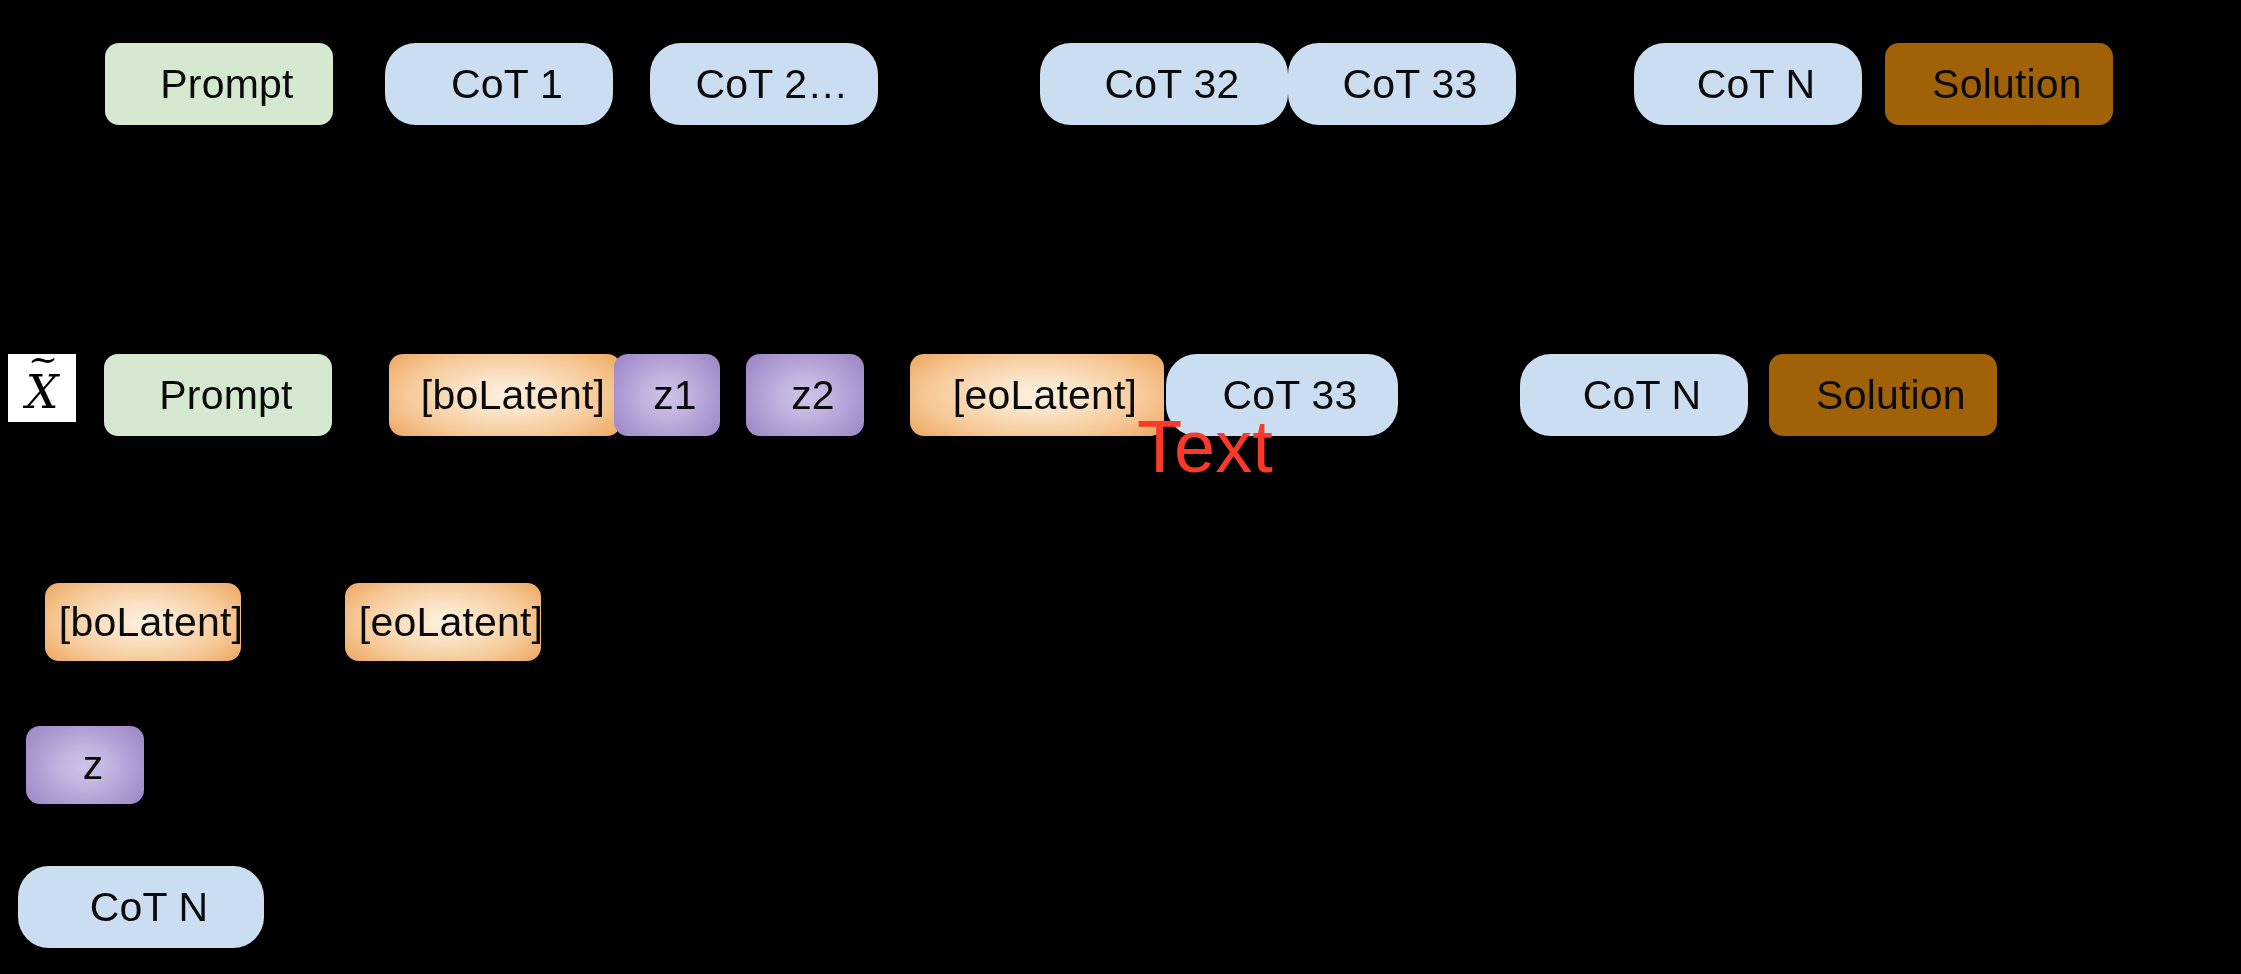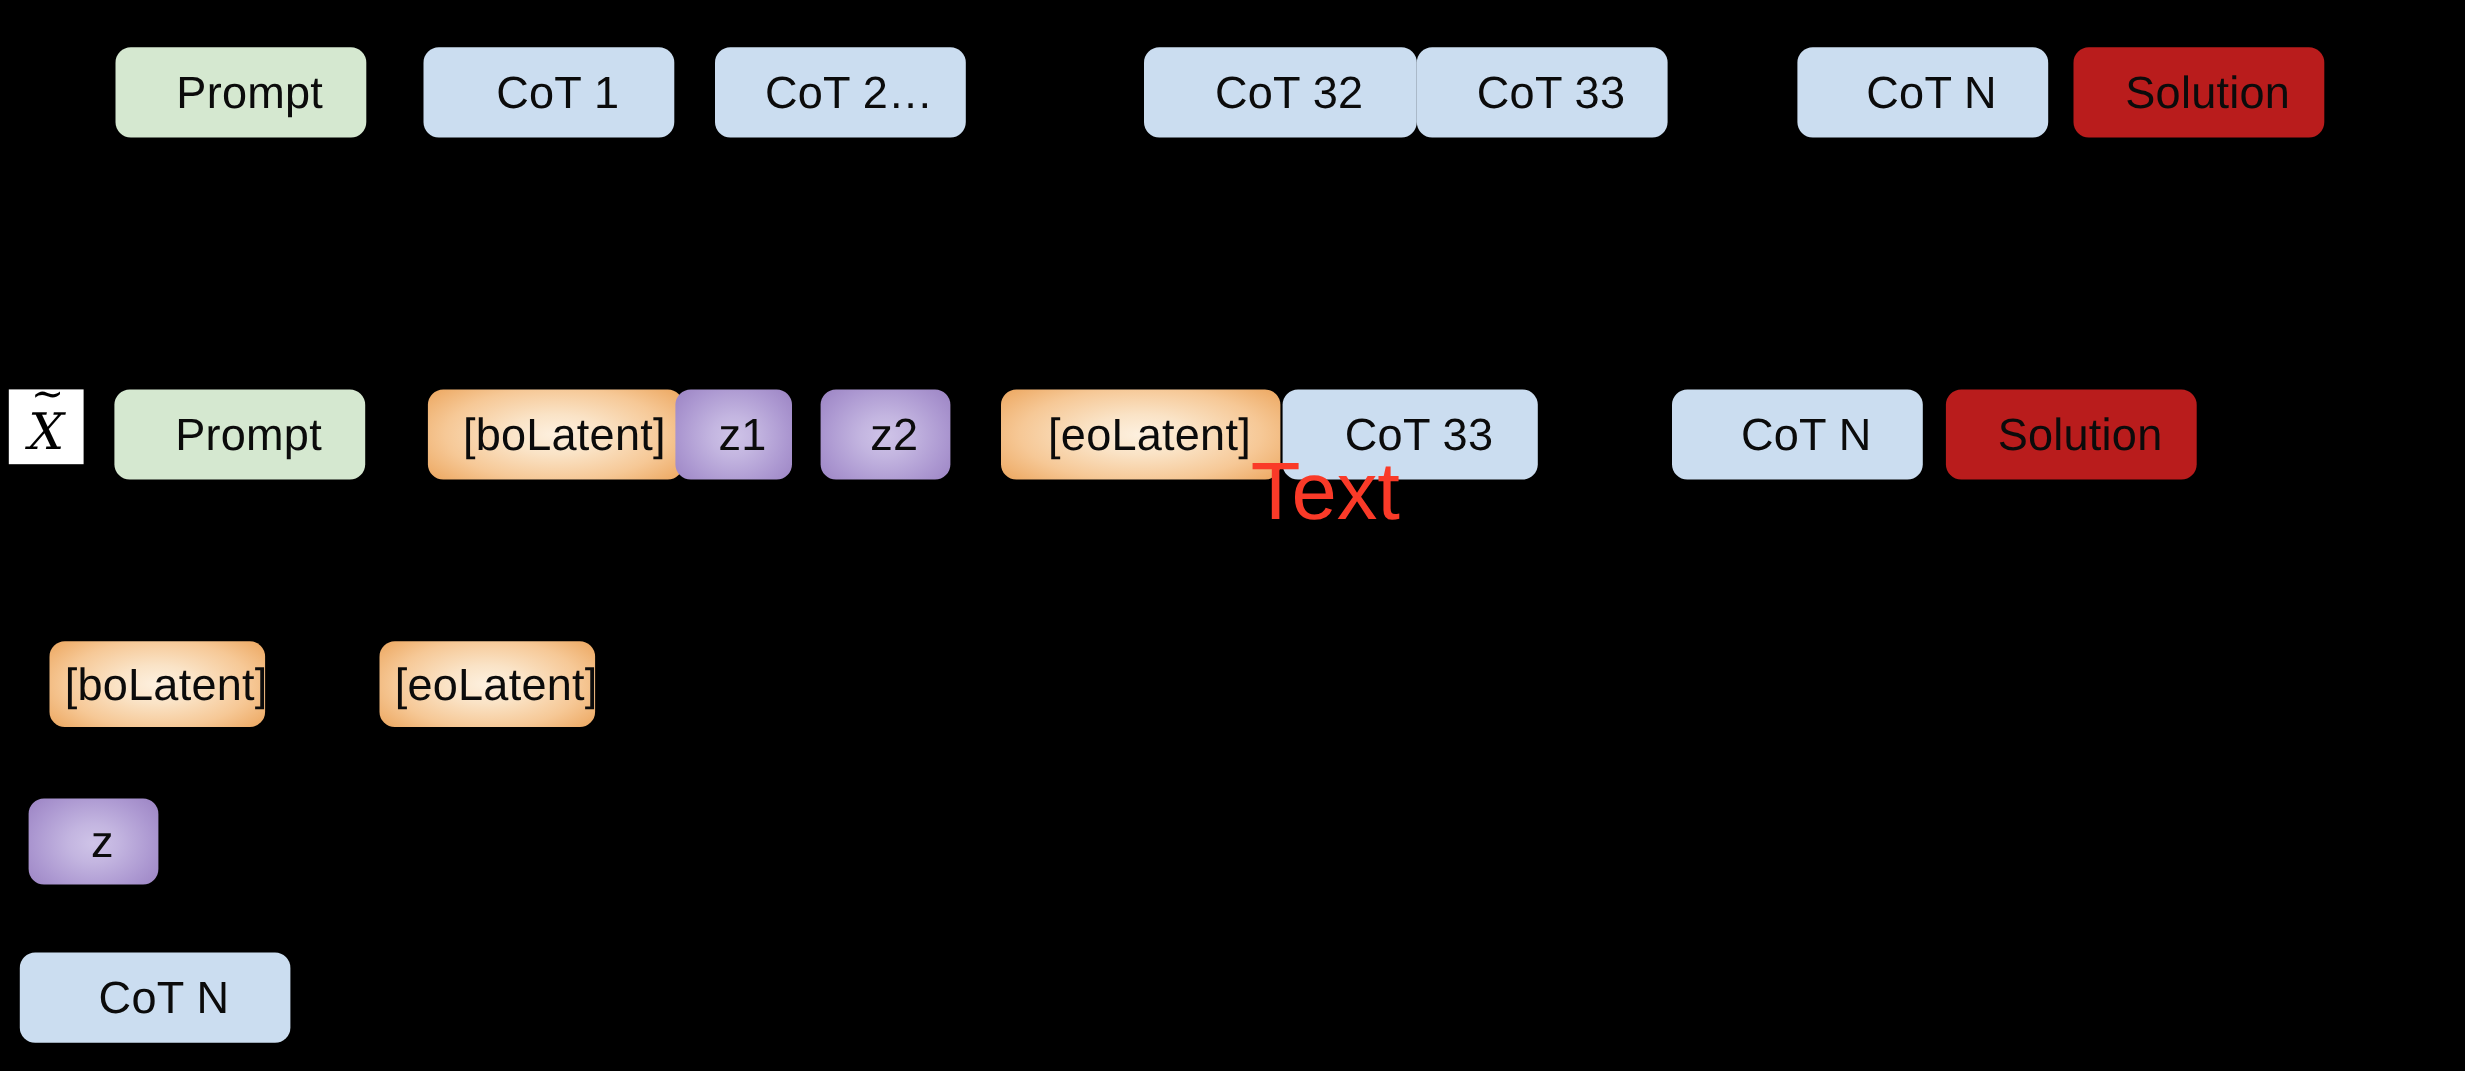--- a/index.html
+++ b/index.html
@@ -35,22 +35,22 @@
     font-size: 41px;
     line-height: 1;
     letter-spacing: 0.2px;
     white-space: nowrap;
     font-family: "Liberation Sans", sans-serif;
     padding-left: 16px;
   }
 
   
   .fill-green  { background: #d5e8d0; }
-  .fill-blue   { background: #cbddf0; }
-  .fill-pink   { background: #b91c1c; }
+  .fill-blue   { background: #cbddf0; border-radius: 31px; }
+  .fill-pink   { background: #a16207; }
 
   
   .fill-orange {
     background: radial-gradient(ellipse 72% 86% at 50% 50%,
                 #fdf0df 0%, #fae3c6 26%, #f6c896 60%, #eda963 88%, #e9a159 100%);
     margin-left: 27px;
   }
   .fill-purple {
     background: radial-gradient(ellipse 74% 88% at 50% 52%,
                 #cfc4e8 0%, #c3b5e0 26%, #ac98d1 62%, #9b83c3 90%, #9780bf 100%);

